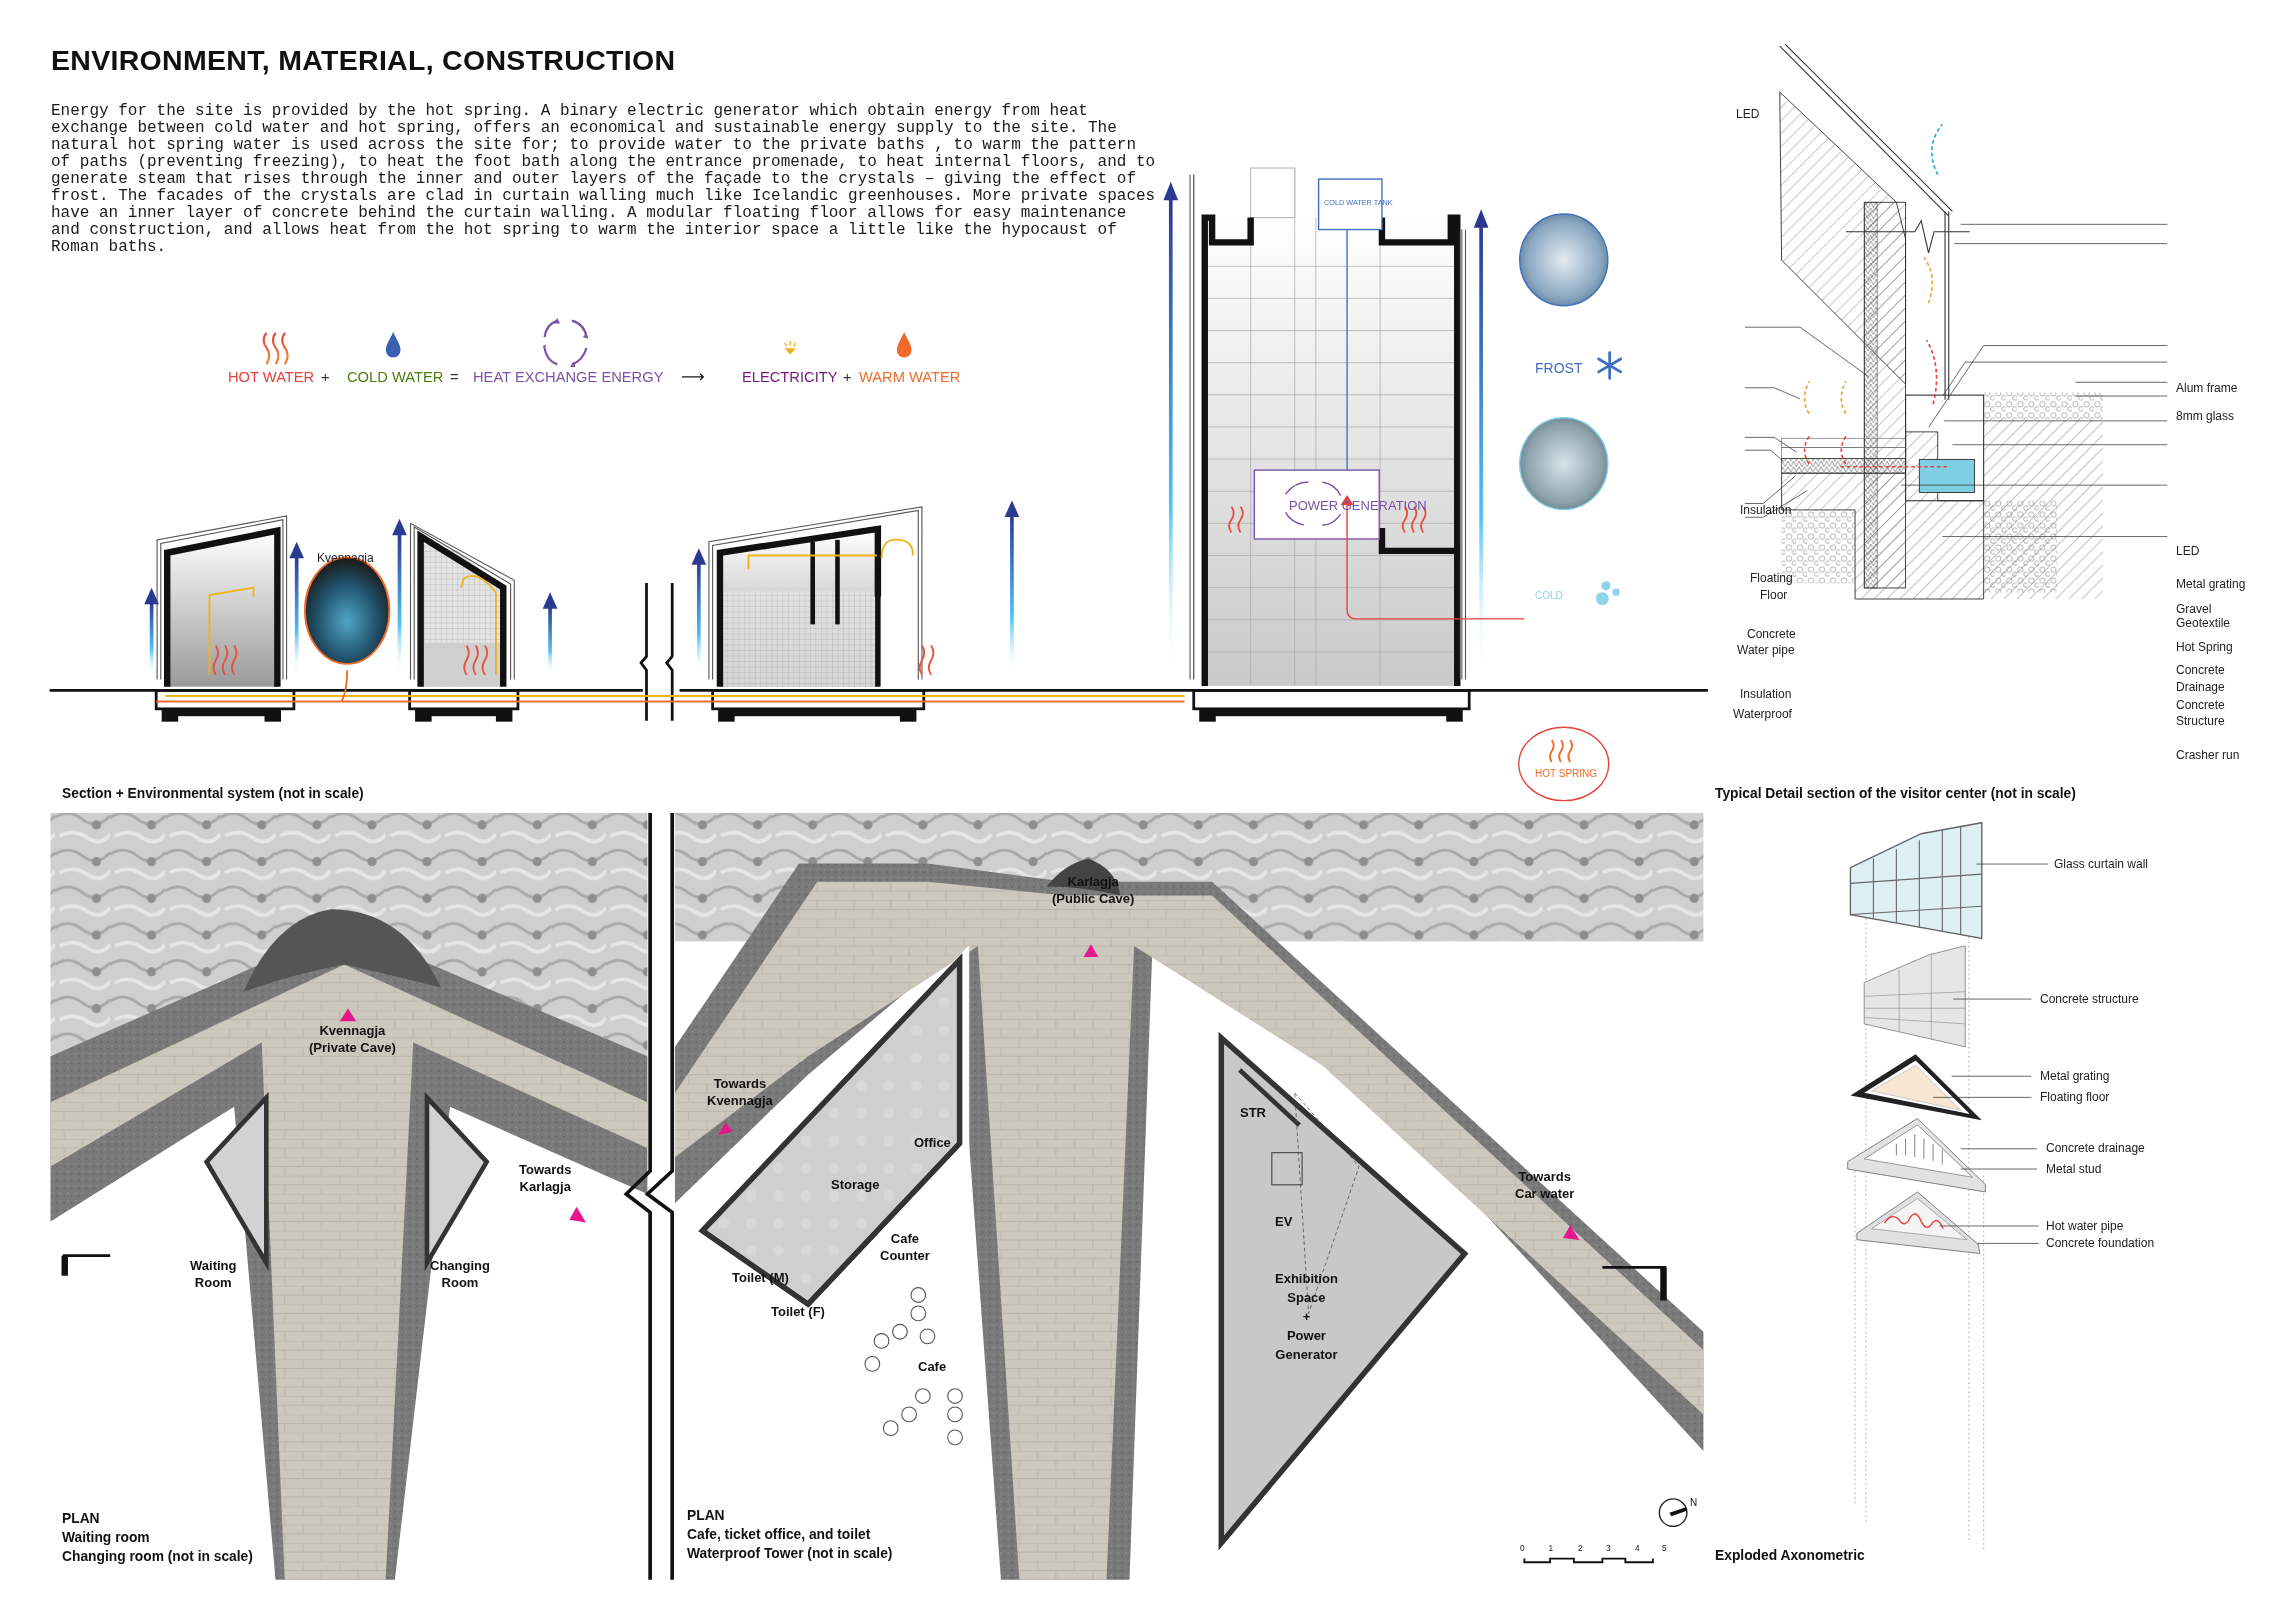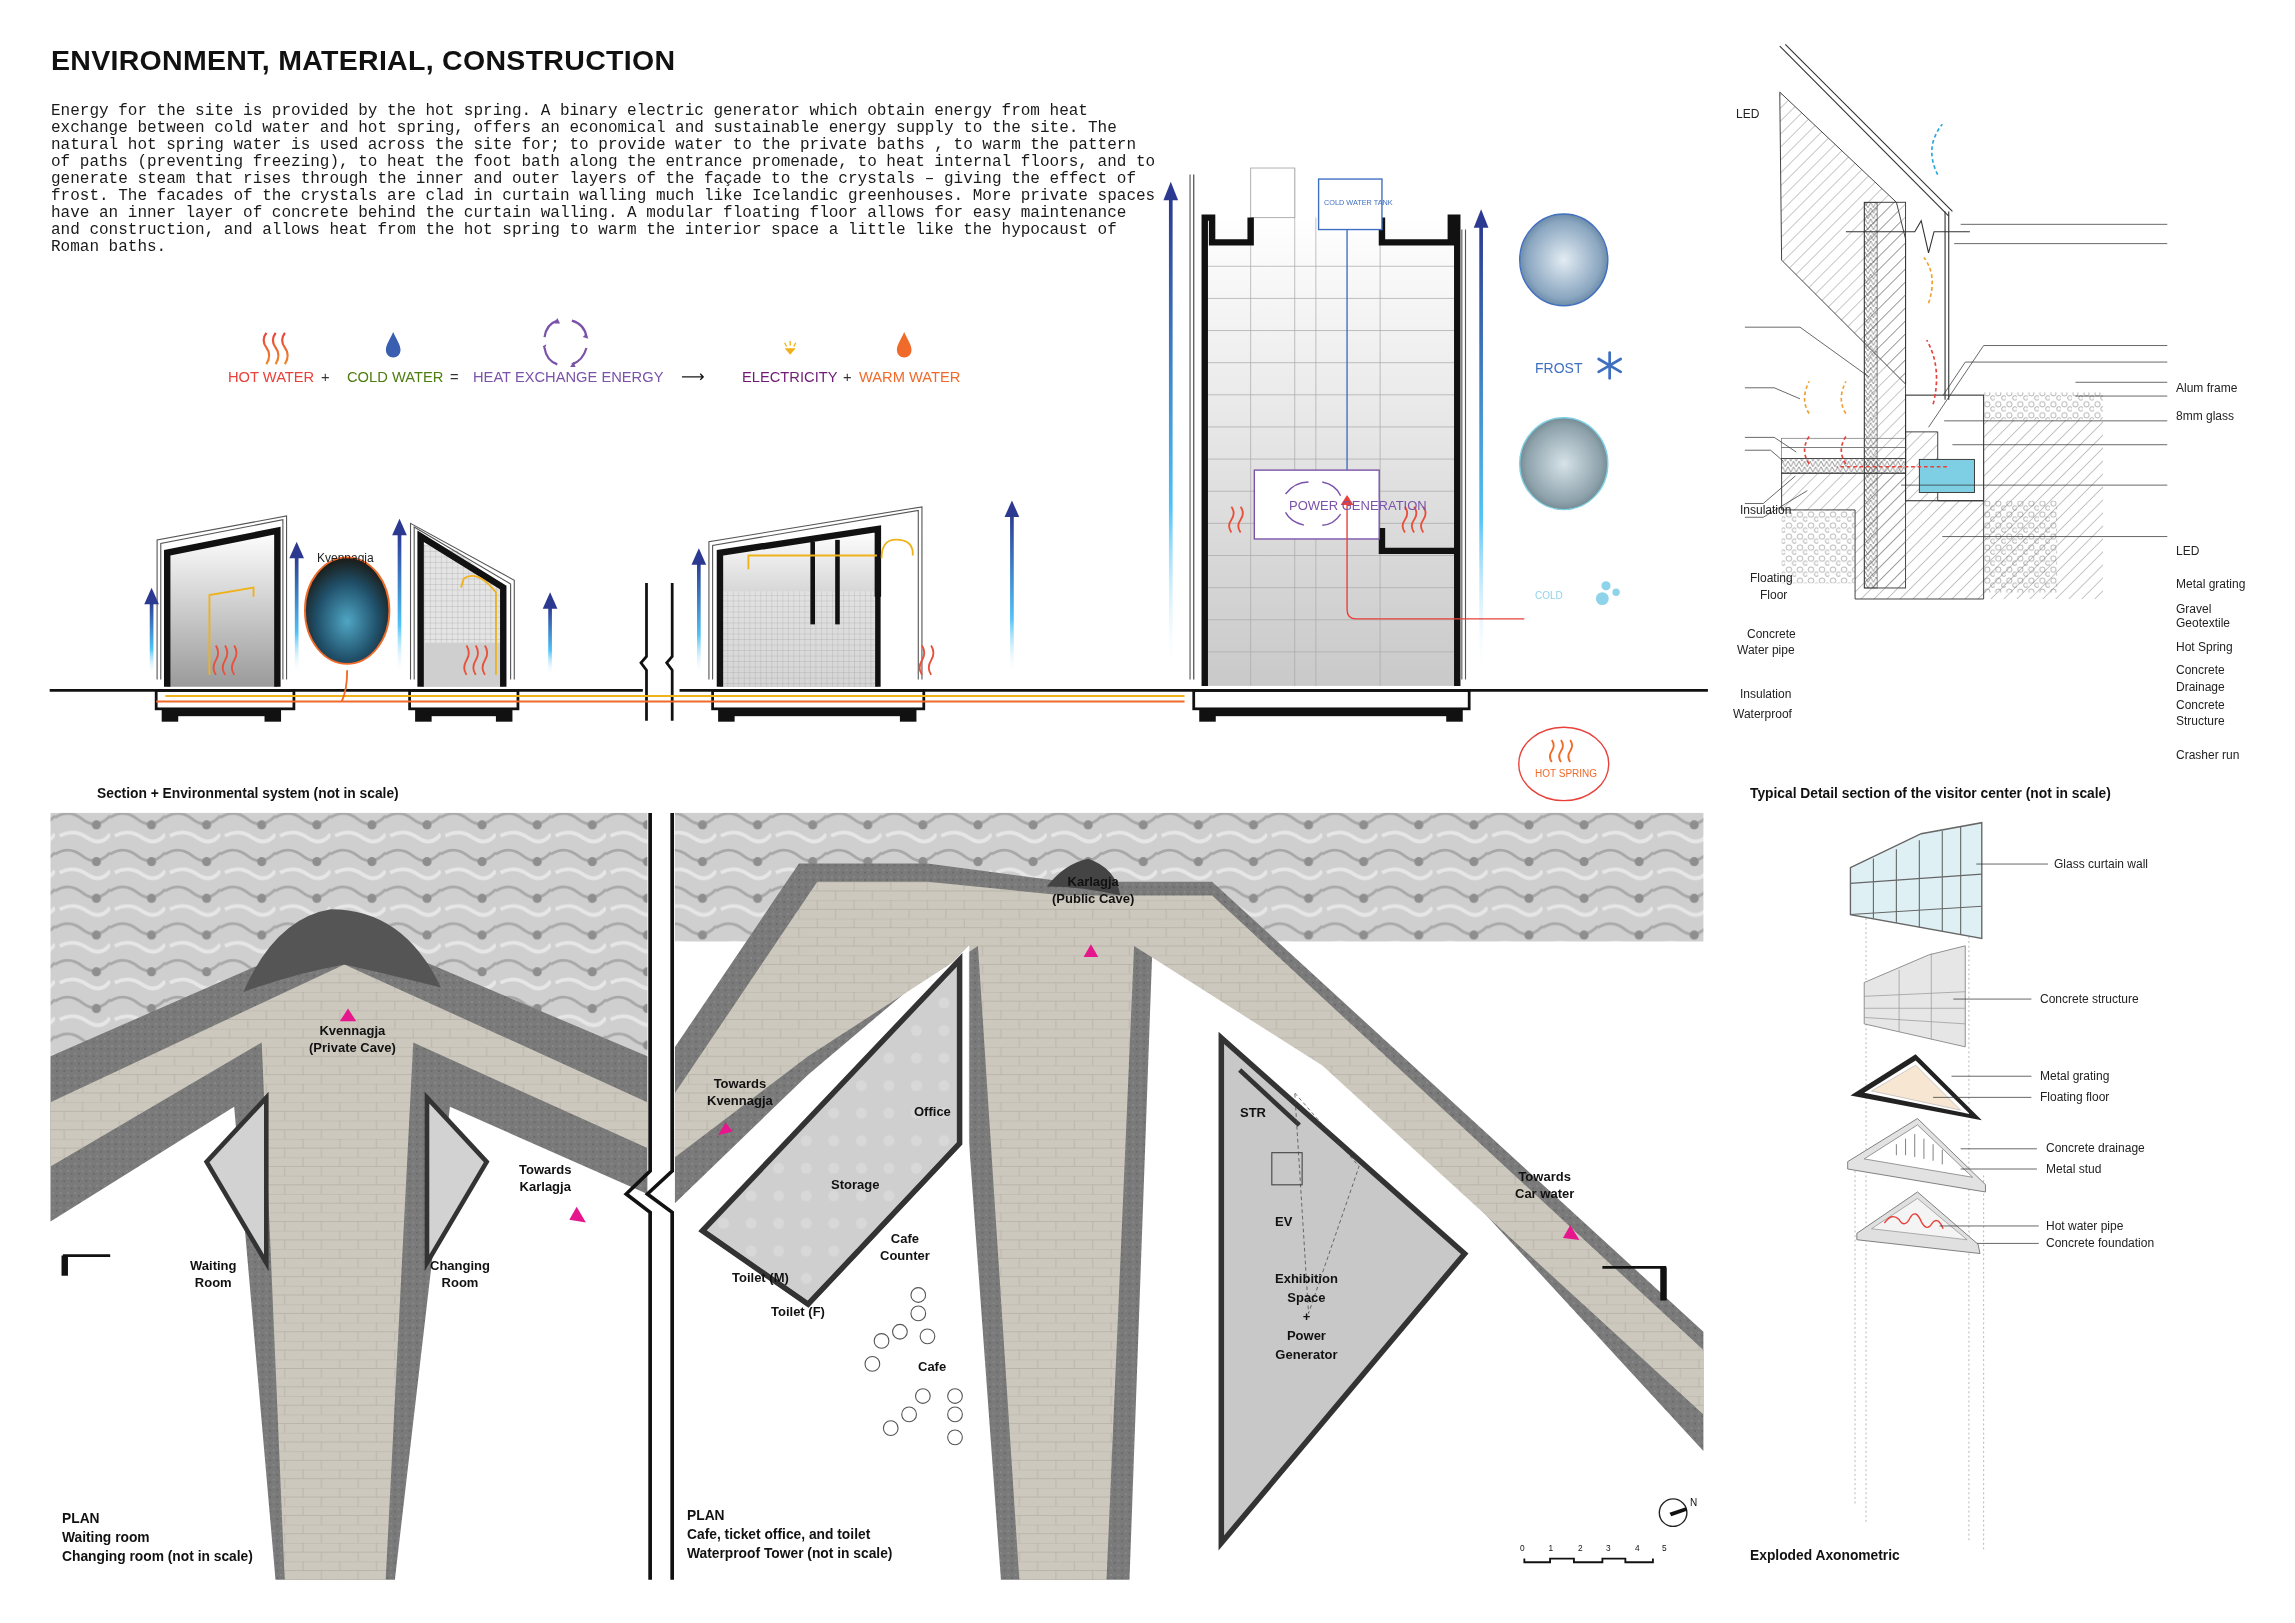--- a/index.html
+++ b/index.html
@@ -2,21 +2,21 @@
 <html style="font-size:14.7px"><head>
 <meta charset="utf-8">
 <style>
   html,body{margin:0;padding:0;background:#fff;}
   body{width:2296px;height:1624px;position:relative;overflow:hidden;font-family:"Liberation Sans",sans-serif;color:#111;}
   .abs{position:absolute;}
   .title{left:51px;top:44px;font-size:28.5px;font-weight:bold;letter-spacing:0.3px;font-family:"Liberation Sans",sans-serif;}
   .para{left:51px;top:103px;width:1107px;font-size:16px;line-height:17px;color:#1a1a1a;font-family:Liberation Mono, monospace;}
   .para p{margin:0;}
   .eq-label{font-size:14.7px;white-space:nowrap;}
-  .caption{font-size:13.8px;font-weight:bold;white-space:nowrap;margin-left:35px;}
+  .caption{font-size:13.8px;font-weight:bold;white-space:nowrap;}
   .plan-cap{font-size:13.8px;font-weight:bold;line-height:19px;white-space:nowrap;}
   .callout{font-size:12px;color:#222;white-space:nowrap;line-height:14.7px;}
   .room{font-size:13px;font-weight:bold;text-align:center;line-height:16.5px;color:#111;white-space:nowrap;}
   svg{position:absolute;overflow:visible;}
   .small-label{font-size:8.3px;white-space:nowrap;}
 </style>
 </head>
 <body>
 
 <div class="abs title">ENVIRONMENT, MATERIAL, CONSTRUCTION</div>
@@ -511,21 +511,21 @@
     <div>(Public Cave)</div>
   </div>
 <div class="abs room" style="left:707px;top:1076px">
     <div>Towards</div>
     <div>Kvennagja</div>
   </div>
 <div class="abs room" style="left:1515px;top:1169px">
     <div>Towards</div>
     <div>Car water</div>
   </div>
-<div class="abs room" style="left:914px;top:1104px">Office</div>
+<div class="abs room" style="left:914px;top:1135px">Office</div>
 <div class="abs room" style="left:831px;top:1177px">Storage</div>
 <div class="abs room" style="left:880px;top:1231px">
     <div>Cafe</div>
     <div>Counter</div>
   </div>
 <div class="abs room" style="left:732px;top:1270px">Toilet (M)</div>
 <div class="abs room" style="left:771px;top:1304px">Toilet (F)</div>
 <div class="abs room" style="left:918px;top:1359px">Cafe</div>
 <div class="abs room" style="left:1240px;top:1105px">STR</div>
 <div class="abs room" style="left:1275px;top:1214px">EV</div>

